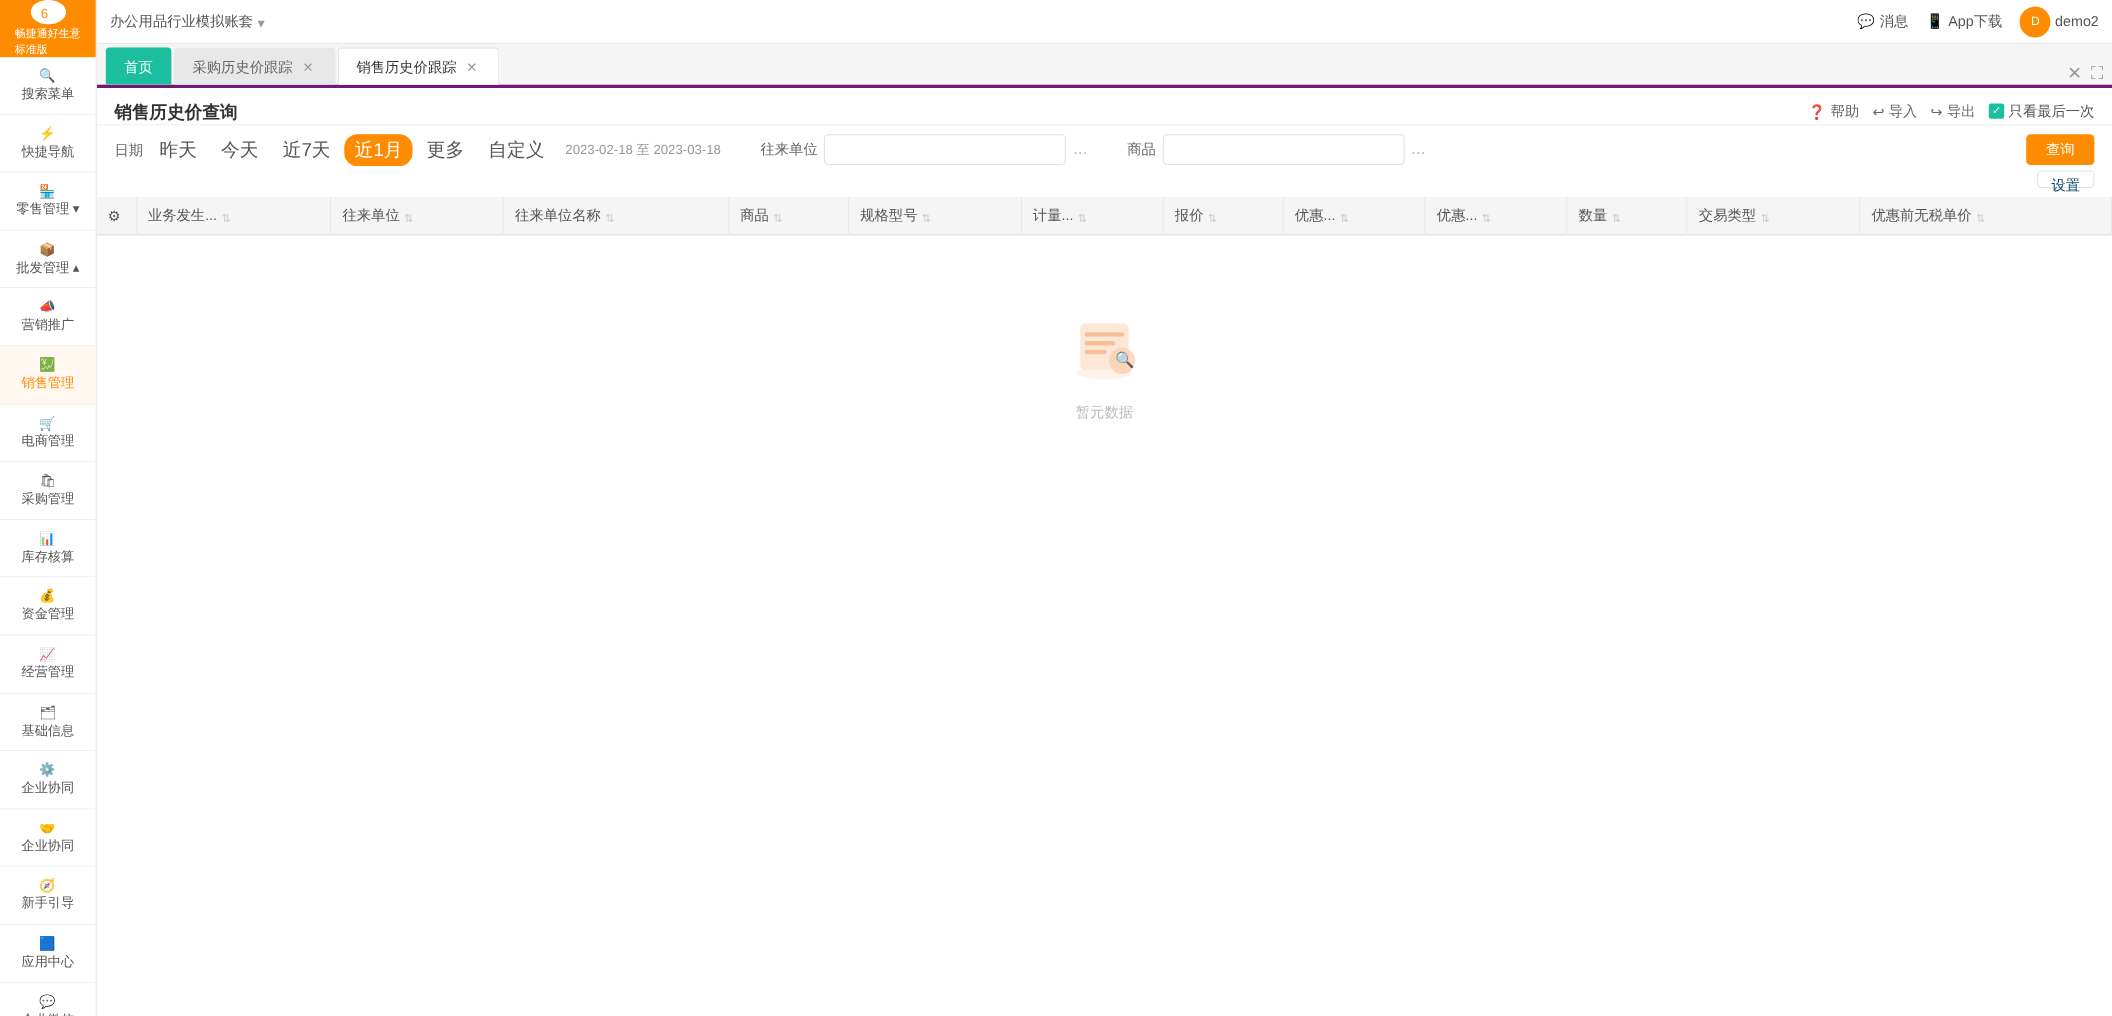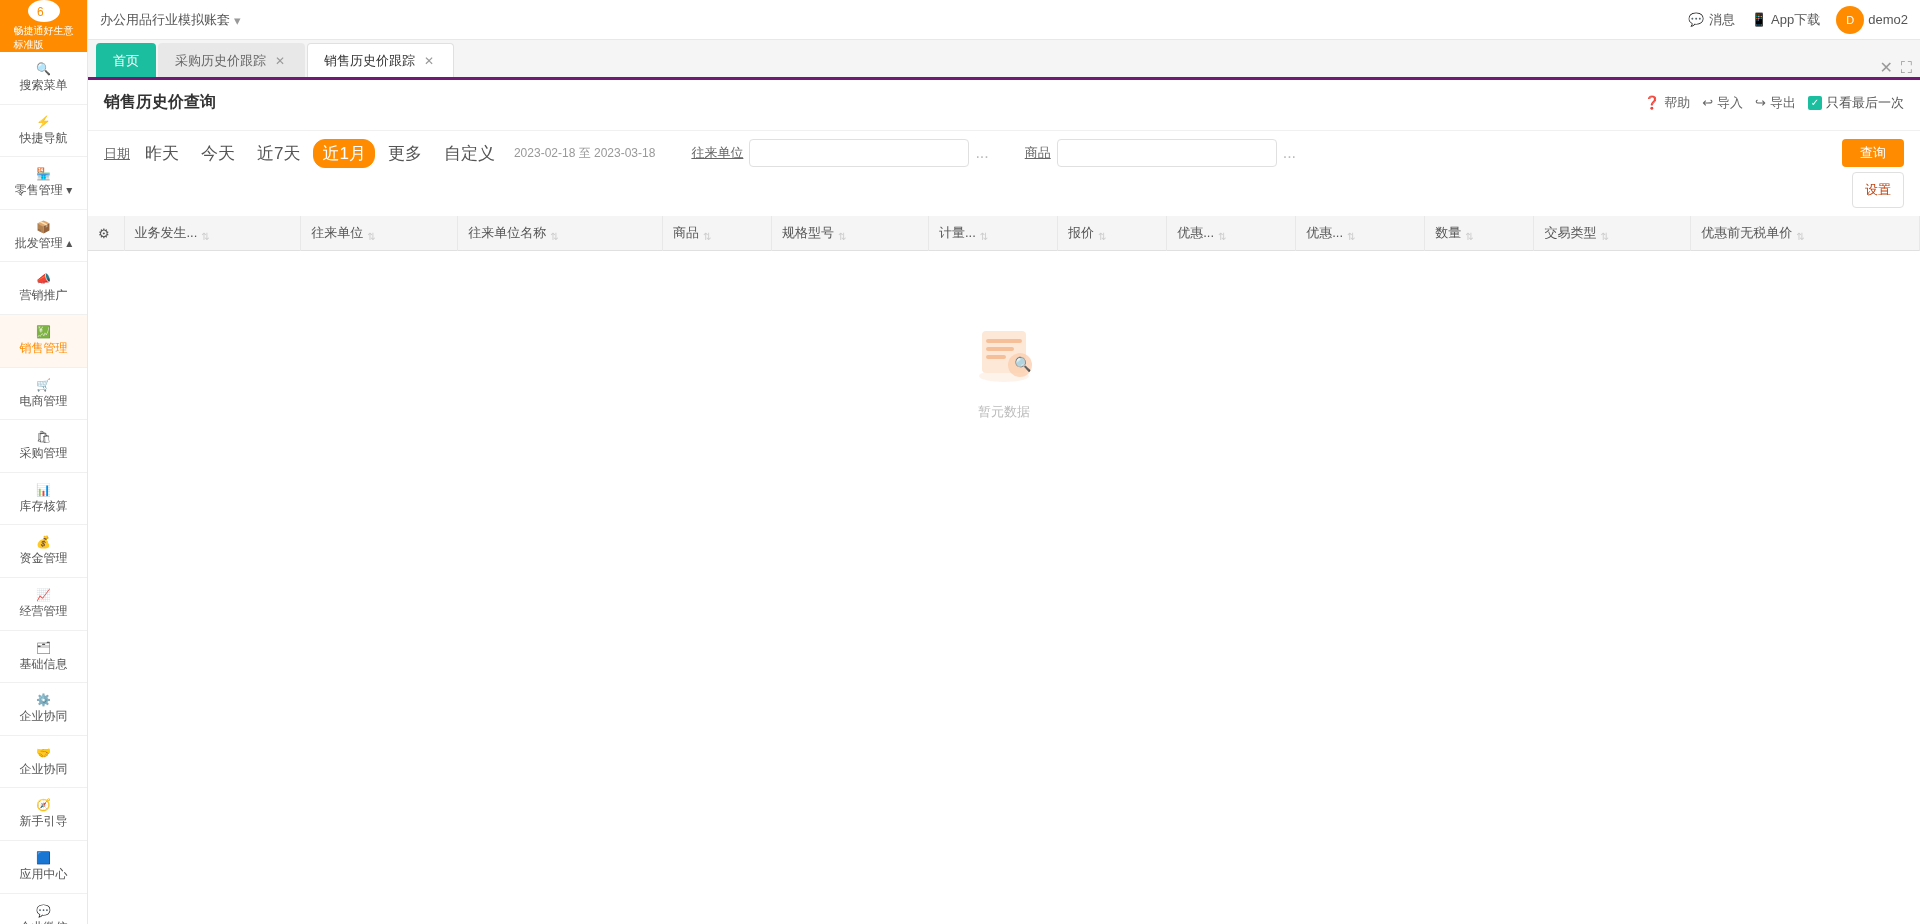--- a/index.html
+++ b/index.html
@@ -35,36 +35,36 @@
     .tab.active { background: #fff; border-color: #e0e0e0; color: #333; }
     .tab-home { background: #1BBFA0; color: #fff; }
     .tab-close { font-size: 12px; color: #999; cursor: pointer; display: flex; align-items: center; justify-content: center; width: 16px; height: 16px; border-radius: 50%; }
     .tabs-right { margin-left: auto; display: flex; align-items: center; gap: 8px; }
     .tabs-action { cursor: pointer; color: #999; font-size: 16px; }
 
     
     .page-content { flex: 1; background: #fff; overflow: hidden; display: flex; flex-direction: column; }
 
     
-    .page-header { padding: 12px 16px 17px; display: flex; align-items: center; justify-content: space-between; border-bottom: 1px solid #f0f0f0; }
+    .page-header { padding: 12px 16px 0; display: flex; align-items: flex-start; justify-content: space-between; border-bottom: 1px solid #f0f0f0; }
     .page-title { font-size: 16px; font-weight: bold; color: #333; }
     .page-header-actions { display: flex; align-items: center; gap: 12px; }
     .page-action { display: flex; align-items: center; gap: 4px; font-size: 13px; color: #666; cursor: pointer; }
     .checkbox-label { display: flex; align-items: center; gap: 4px; font-size: 13px; color: #555; cursor: pointer; }
     .checkbox-checked { width: 14px; height: 14px; background: #1BBFA0; border-radius: 2px; display: flex; align-items: center; justify-content: center; }
-    .filter-label { color: #666; font-size: 13px; white-space: nowrap; text-decoration: underline; }
+    .filter-label { color: #666; font-size: 13px; white-space: nowrap; }
     .date-buttons { display: flex; align-items: center; gap: 4px; }
     .date-btn { padding: 2px 8px; font-size: 17px; cursor: pointer; border-radius: 2px; border: 1px solid transparent; color: #555; }
     .date-btn.active { background: #ff8c00; color: #fff; border-color: #ff8c00; border-radius: 12px; }
     .date-range { font-size: 12px; color: #999; margin-left: 4px; }
     .filter-input { border: 1px solid #e0e0e0; border-radius: 4px; padding: 4px 8px; font-size: 13px; height: 28px; min-width: 200px; outline: none; color: #333; }
     .filter-input::placeholder { color: #bbb; }
     .filter-dots { color: #bbb; cursor: pointer; font-size: 16px; }
     .query-btn { background: #ff8c00; color: #fff; border: none; padding: 5px 18px; border-radius: 4px; font-size: 13px; cursor: pointer; height: 28px; }
-    .setting-btn { background: #fff; color: #c2410c; border: 1px solid #e0e0e0; padding: 4px 12px; border-radius: 4px; font-size: 13px; cursor: pointer; height: 36px; }
+    .setting-btn { background: #fff; color: #0c4a6e; border: 1px solid #e0e0e0; padding: 4px 12px; border-radius: 4px; font-size: 13px; cursor: pointer; height: 16px; }
 
     
     .table-wrapper { flex: 1; overflow: auto; padding: 0; }
     table { width: 100%; border-collapse: collapse; font-size: 13px; }
     thead tr { background: #f5f5f5; border-bottom: 1px solid #e0e0e0; }
     thead th { padding: 8px 10px; text-align: left; font-weight: normal; color: #555; white-space: nowrap; border-right: 1px solid #e8e8e8; user-select: none; cursor: pointer; }
 
     .th-sort { display: flex; align-items: flex-end; gap: 4px; }
     .sort-icon { color: #ccc; font-size: 10px; }
 

